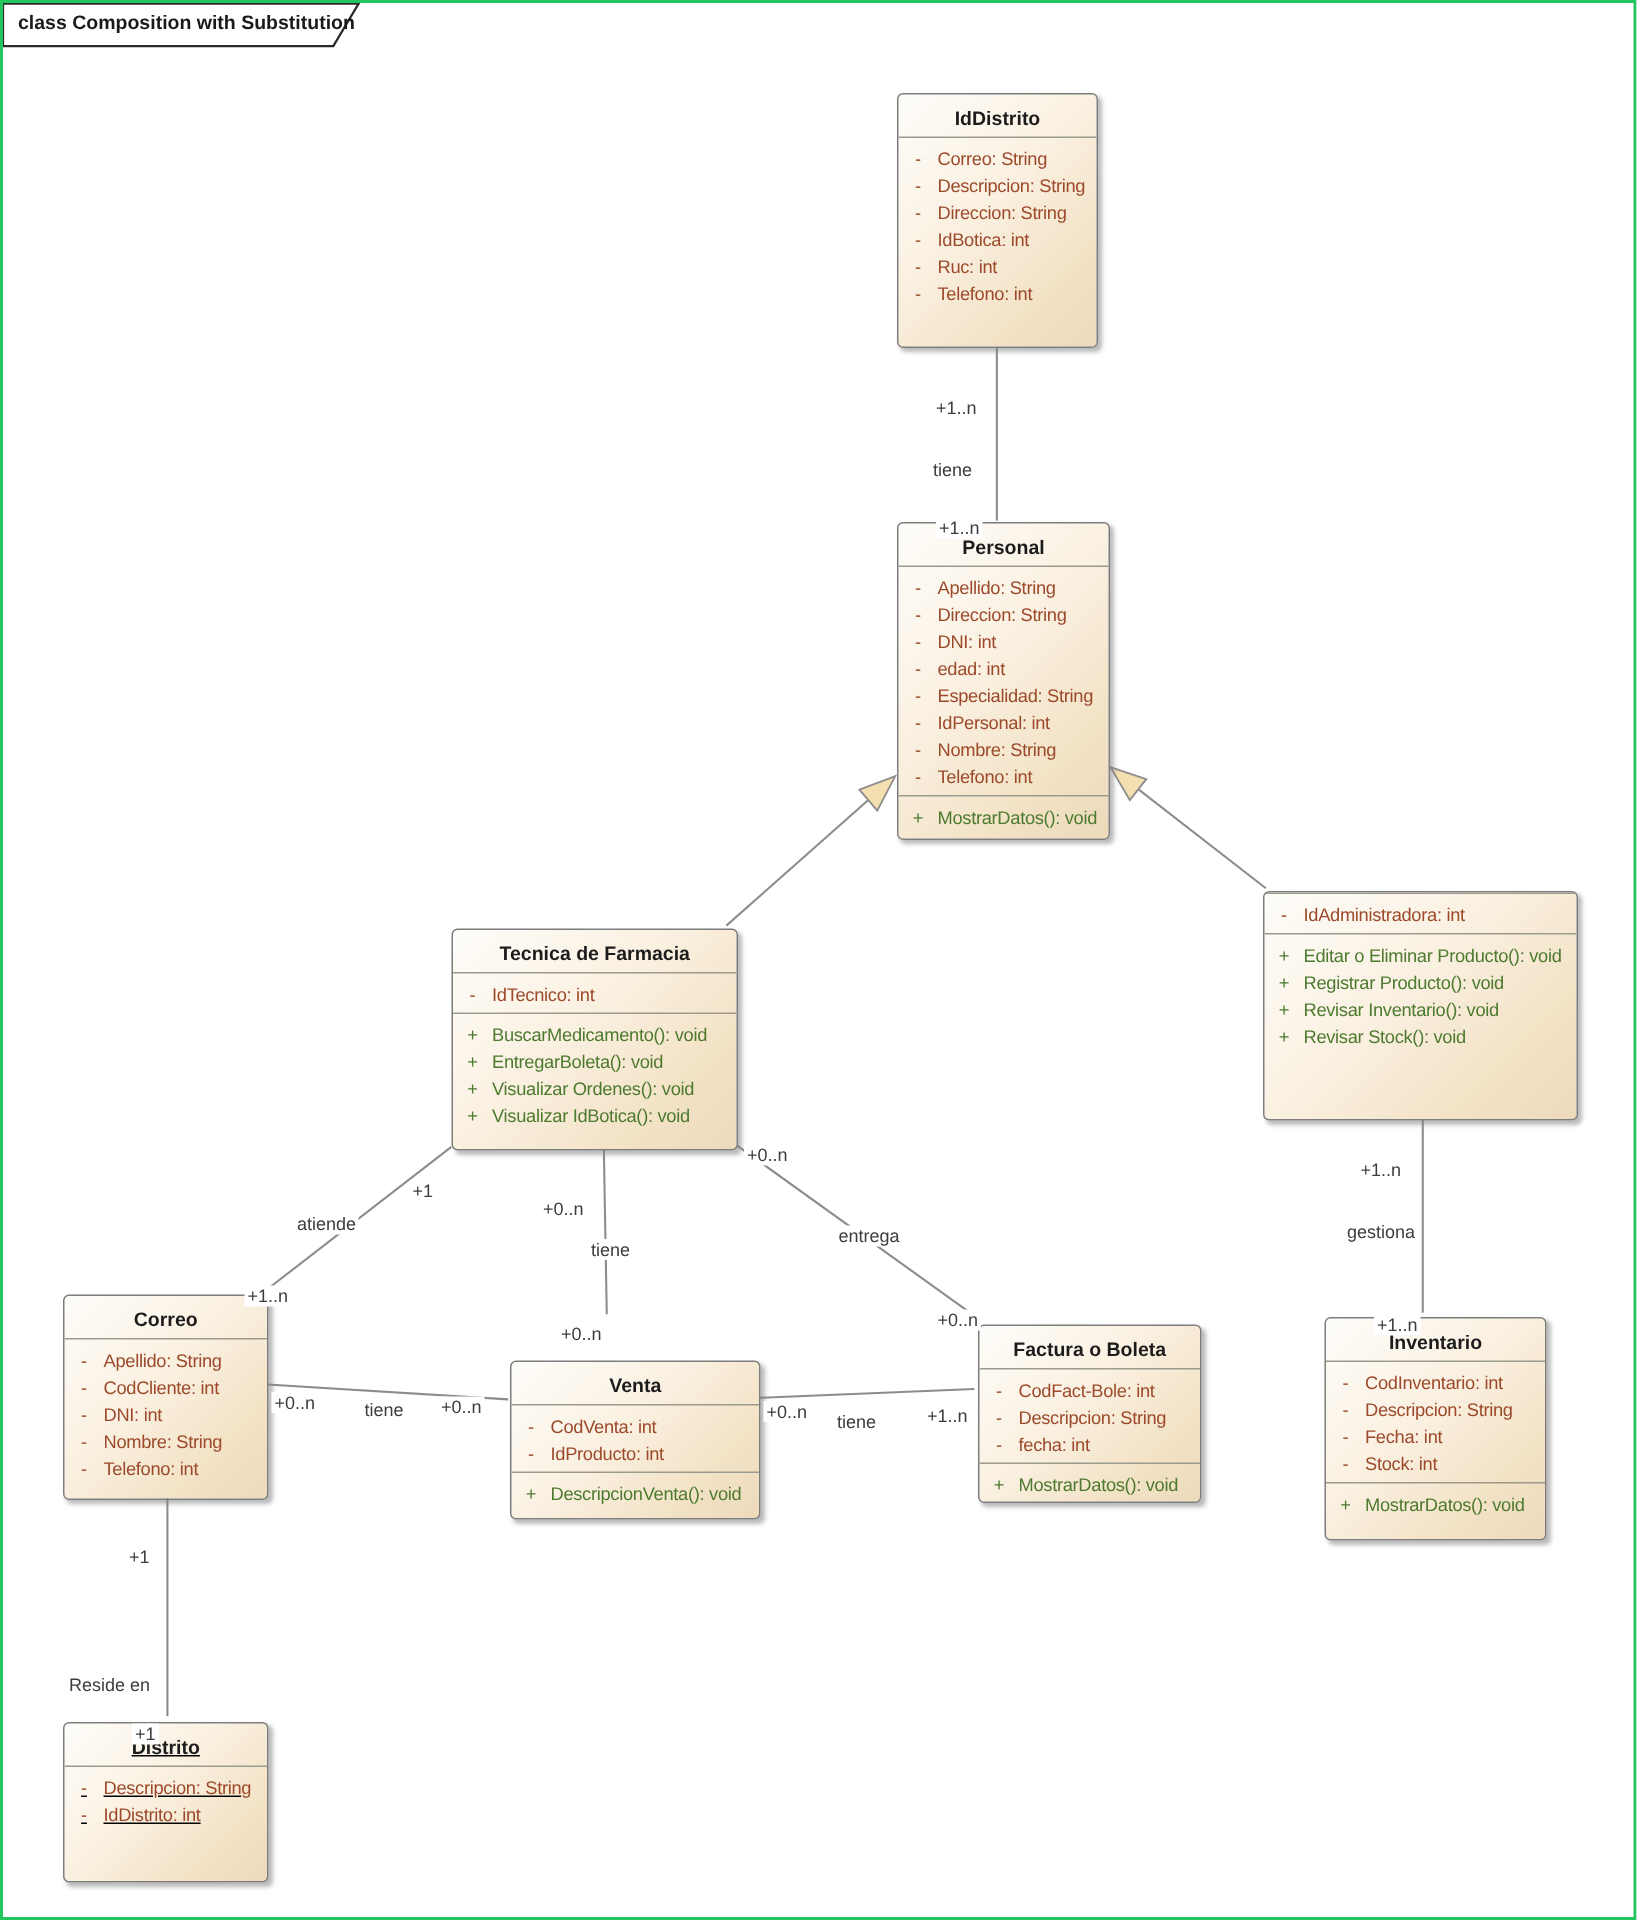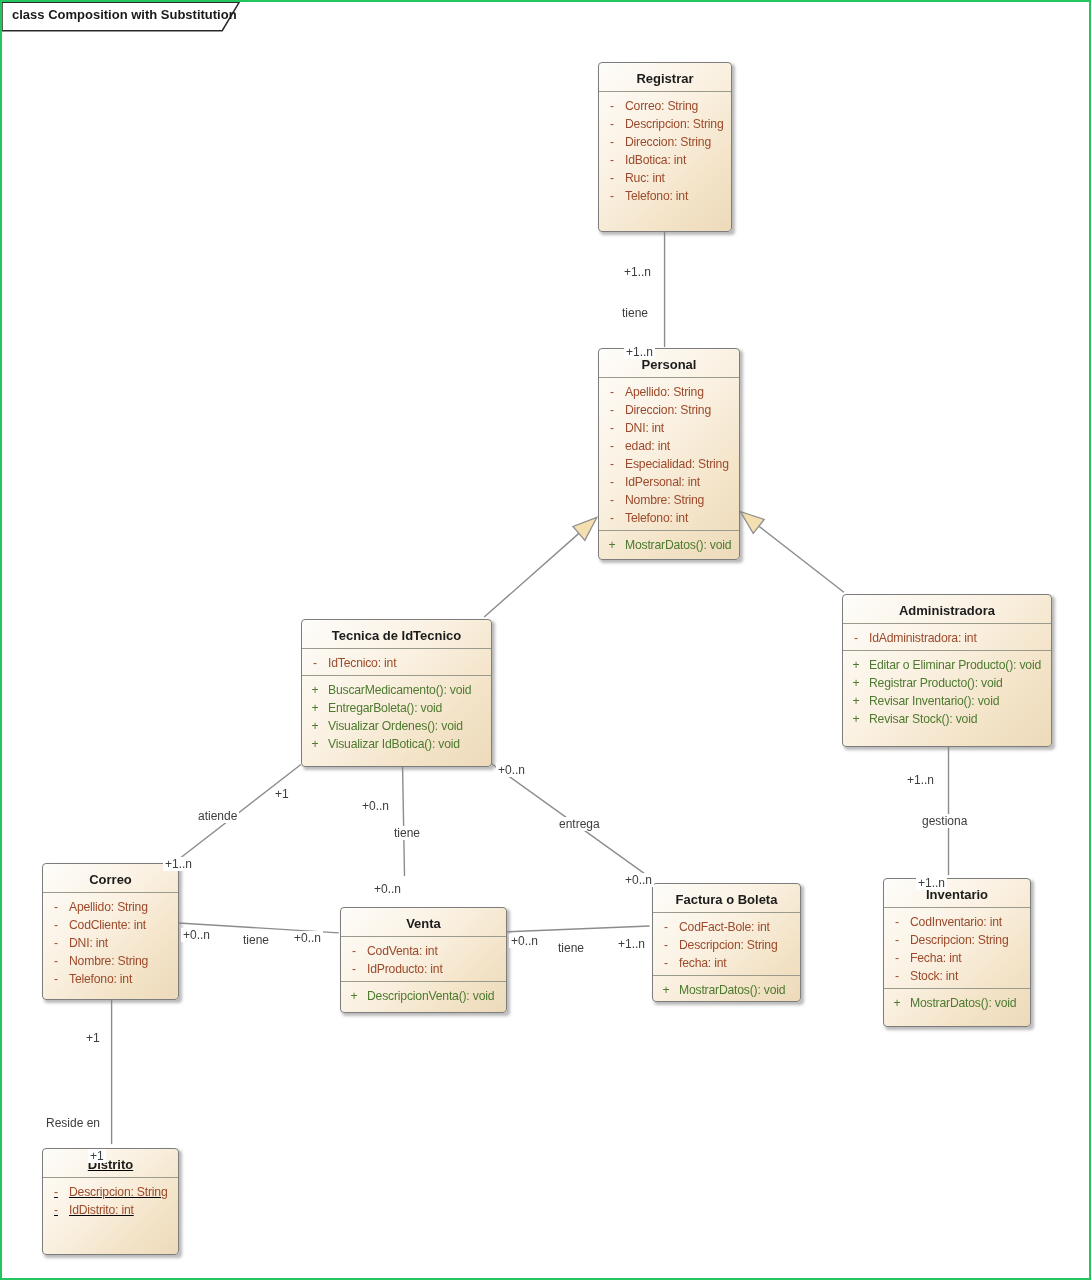--- a/index.html
+++ b/index.html
@@ -46,21 +46,21 @@
   #c-distrito      {left:40px; top:1146px;width:137px;height:107px;text-decoration:underline;}
   .rel-label{
     position:absolute;font-size:12px;color:#3d3d3d;background:#ffffff;
     padding:0 2px;white-space:nowrap;line-height:14px;margin-top:24px;
   }
   
   #l-bp-m1{left:620px;top:239px;} #l-bp-lb{left:618px;top:280px;} #l-bp-m2{left:622px;top:319px;}
   #l-at-m1{left:271px;top:761px;} #l-at-lb{left:194px;top:783px;} #l-at-m2{left:161px;top:831px;}
   #l-tv-m1{left:358px;top:773px;} #l-tv-lb{left:390px;top:800px;} #l-tv-m2{left:370px;top:856px;}
   #l-en-m1{left:494px;top:737px;} #l-en-lb{left:555px;top:791px;} #l-en-m2{left:621px;top:847px;}
-  #l-ge-m1{left:903px;top:747px;} #l-ge-lb{left:918px;top:788px;} #l-ge-m2{left:914px;top:850px;}
+  #l-ge-m1{left:903px;top:747px;} #l-ge-lb{left:894px;top:788px;} #l-ge-m2{left:914px;top:850px;}
   #l-cv-m1{left:179px;top:902px;} #l-cv-lb{left:239px;top:907px;} #l-cv-m2{left:290px;top:905px;}
   #l-vf-m1{left:507px;top:908px;} #l-vf-lb{left:554px;top:915px;} #l-vf-m2{left:614px;top:911px;}
   #l-rd-m1{left:82px;top:1005px;} #l-rd-lb{left:42px;top:1090px;} #l-rd-m2{left:86px;top:1123px;}
 </style>
 </head>
 <body>
 
 <div id="canvas">
 
   <svg id="wires" viewBox="0 0 1091 1280" xmlns="http://www.w3.org/2000/svg">
@@ -80,21 +80,21 @@
     </g>
     <g stroke="#8c8c8c" stroke-width="1.2" fill="#f4dfb0">
       <polygon points="597,517 585,540 573,526"></polygon>
       <polygon points="741,511 765,519 754,533"></polygon>
     </g>
   </svg>
 
   <span id="frame-tab-label">class Composition with Substitution</span>
 
   <div class="uml-class" id="c-boticaryg">
-    <div class="uml-title">Registrar</div>
+    <div class="uml-title">IdDistrito</div>
     <div class="uml-attrs">
         <div class="row">
           <span class="vis">-</span>
           <span class="txt">Correo: String</span>
         </div>
         <div class="row">
           <span class="vis">-</span>
           <span class="txt">Descripcion: String</span>
         </div>
         <div class="row">
@@ -155,21 +155,21 @@
       </div>
     <div class="uml-methods">
         <div class="row">
           <span class="vis">+</span>
           <span class="txt">MostrarDatos(): void</span>
         </div>
       </div>
   </div>
 
   <div class="uml-class has-methods" id="c-tecnica">
-    <div class="uml-title">Tecnica de IdTecnico</div>
+    <div class="uml-title">Tecnica de Farmacia</div>
     <div class="uml-attrs">
         <div class="row">
           <span class="vis">-</span>
           <span class="txt">IdTecnico: int</span>
         </div>
       </div>
     <div class="uml-methods">
         <div class="row">
           <span class="vis">+</span>
           <span class="txt">BuscarMedicamento(): void</span>
@@ -183,21 +183,20 @@
           <span class="txt">Visualizar Ordenes(): void</span>
         </div>
         <div class="row">
           <span class="vis">+</span>
           <span class="txt">Visualizar IdBotica(): void</span>
         </div>
       </div>
   </div>
 
   <div class="uml-class has-methods" id="c-administradora">
-    <div class="uml-title">Administradora</div>
     <div class="uml-attrs">
         <div class="row">
           <span class="vis">-</span>
           <span class="txt">IdAdministradora: int</span>
         </div>
       </div>
     <div class="uml-methods">
         <div class="row">
           <span class="vis">+</span>
           <span class="txt">Editar o Eliminar Producto(): void</span>

